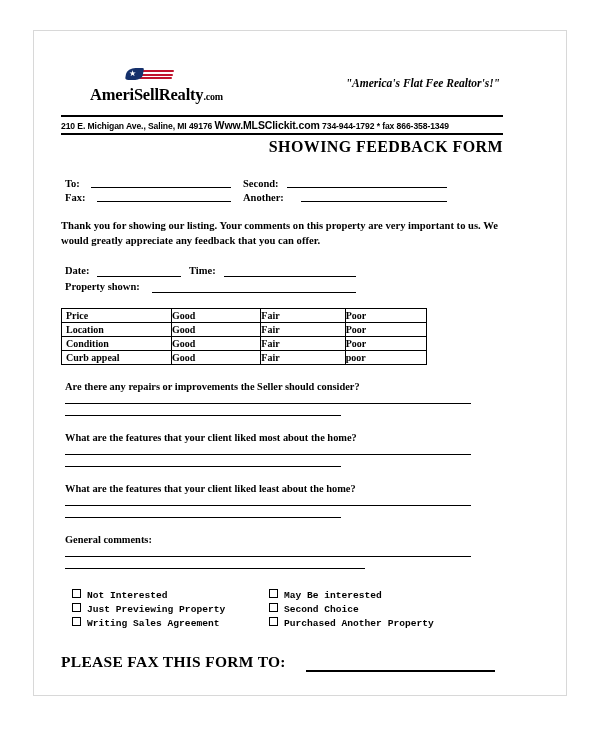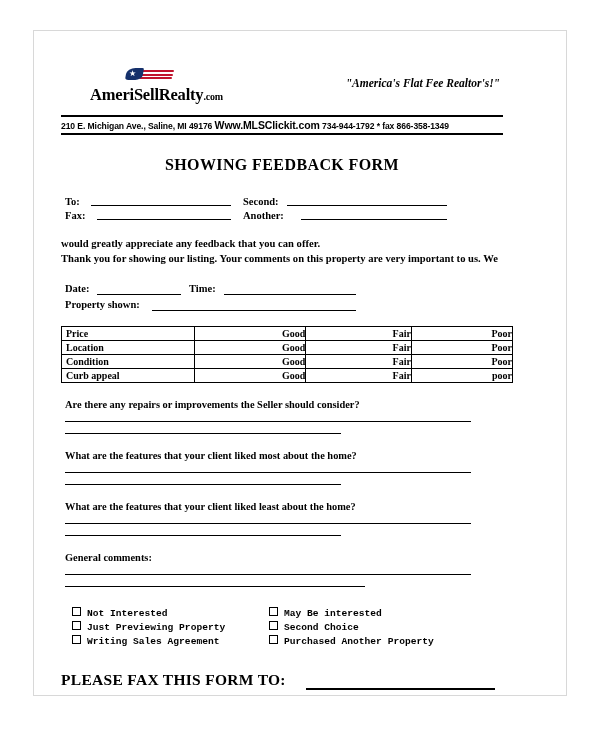--- a/index.html
+++ b/index.html
@@ -121,26 +121,26 @@
     font-size: 10.5px;
     text-align: right;
   }
   .addr-rule-bottom {
     border-top: 2px solid #000;
     margin-top: 2px;
   }
 
   
   .doc-title {
-    text-align: center;
+    text-align: right;
     font-family: "Liberation Serif", serif;
     font-weight: bold;
     font-size: 16px;
     letter-spacing: 0.4px;
-    margin-top: 21px;
+    margin-top: 3px;
   }
 
   
   .tofax {
     margin-top: 20px;
     font-family: "Liberation Serif", serif;
     font-weight: bold;
     font-size: 10.5px;
     line-height: 15px;
   }
@@ -166,31 +166,31 @@
     font-weight: bold;
     font-size: 10.5px;
     line-height: 16px;
   }
   .propblock .row { position: relative; height: 16px; }
 
   
   table.rating {
     margin-top: 13px;
     border-collapse: collapse;
-    width: 452px;
+    width: 366px;
     font-family: "Liberation Serif", serif;
     font-size: 10px;
     font-weight: bold;
   }
   table.rating td {
     border: 1px solid #000;
     height: 13px;
     padding: 0 0 0 4px;
   }
-  table.rating td.c { text-align: right; padding-left: 8px; }
+  table.rating td.c { text-align: left; padding-left: 0; }
   table.rating col.c1 { width: 120px; }
   table.rating col.c2 { width: 100px; }
   table.rating col.c3 { width: 95px; }
   table.rating col.c4 { width: 91px; }
 
   
   .qsection { margin-top: 16px; }
   .q {
     font-family: "Liberation Serif", serif;
     font-weight: bold;
@@ -286,22 +286,22 @@
         </div>
         <div class="row">
           <span class="lbl" style="left:4px;">Fax:</span>
           <span class="ln" style="left:36px; width:134px;"></span>
           <span class="lbl" style="left:182px;">Another:</span>
           <span class="ln" style="left:240px; width:146px;"></span>
         </div>
       </div>
 
       <div class="para">
+        <div>Thank you for showing our listing.  Your comments on this property are very important to us.  We</div>
         <div>would greatly appreciate any feedback that you can offer.</div>
-        <div>Thank you for showing our listing.  Your comments on this property are very important to us.  We</div>
       </div>
 
       <div class="propblock">
         <div class="row">
           <span class="lbl" style="left:4px;">Date:</span>
           <span class="ln" style="left:36px; width:84px;"></span>
           <span class="lbl" style="left:128px;">Time:</span>
           <span class="ln" style="left:163px; width:132px;"></span>
         </div>
         <div class="row">

